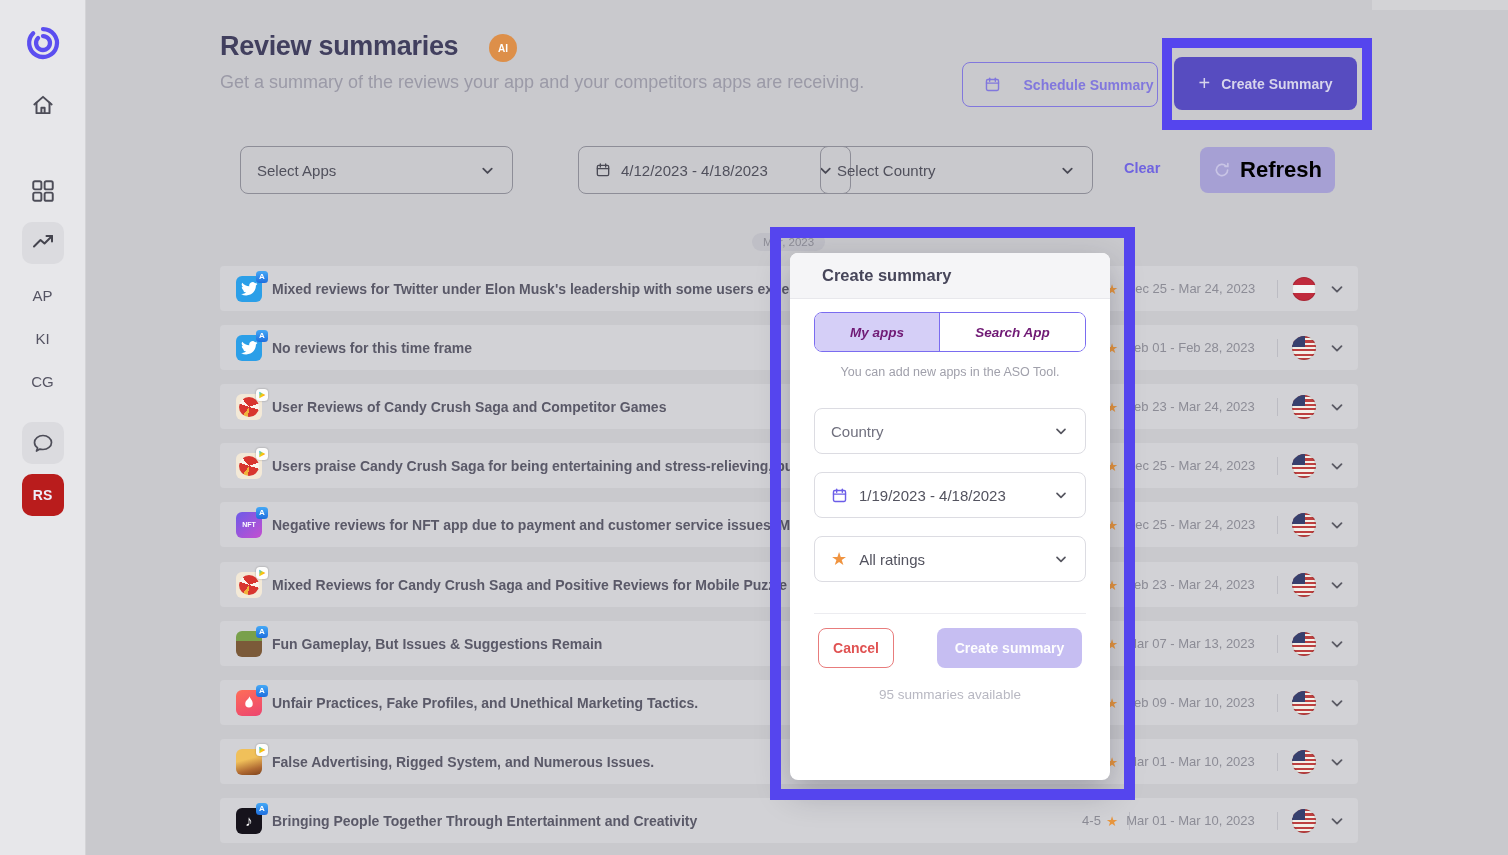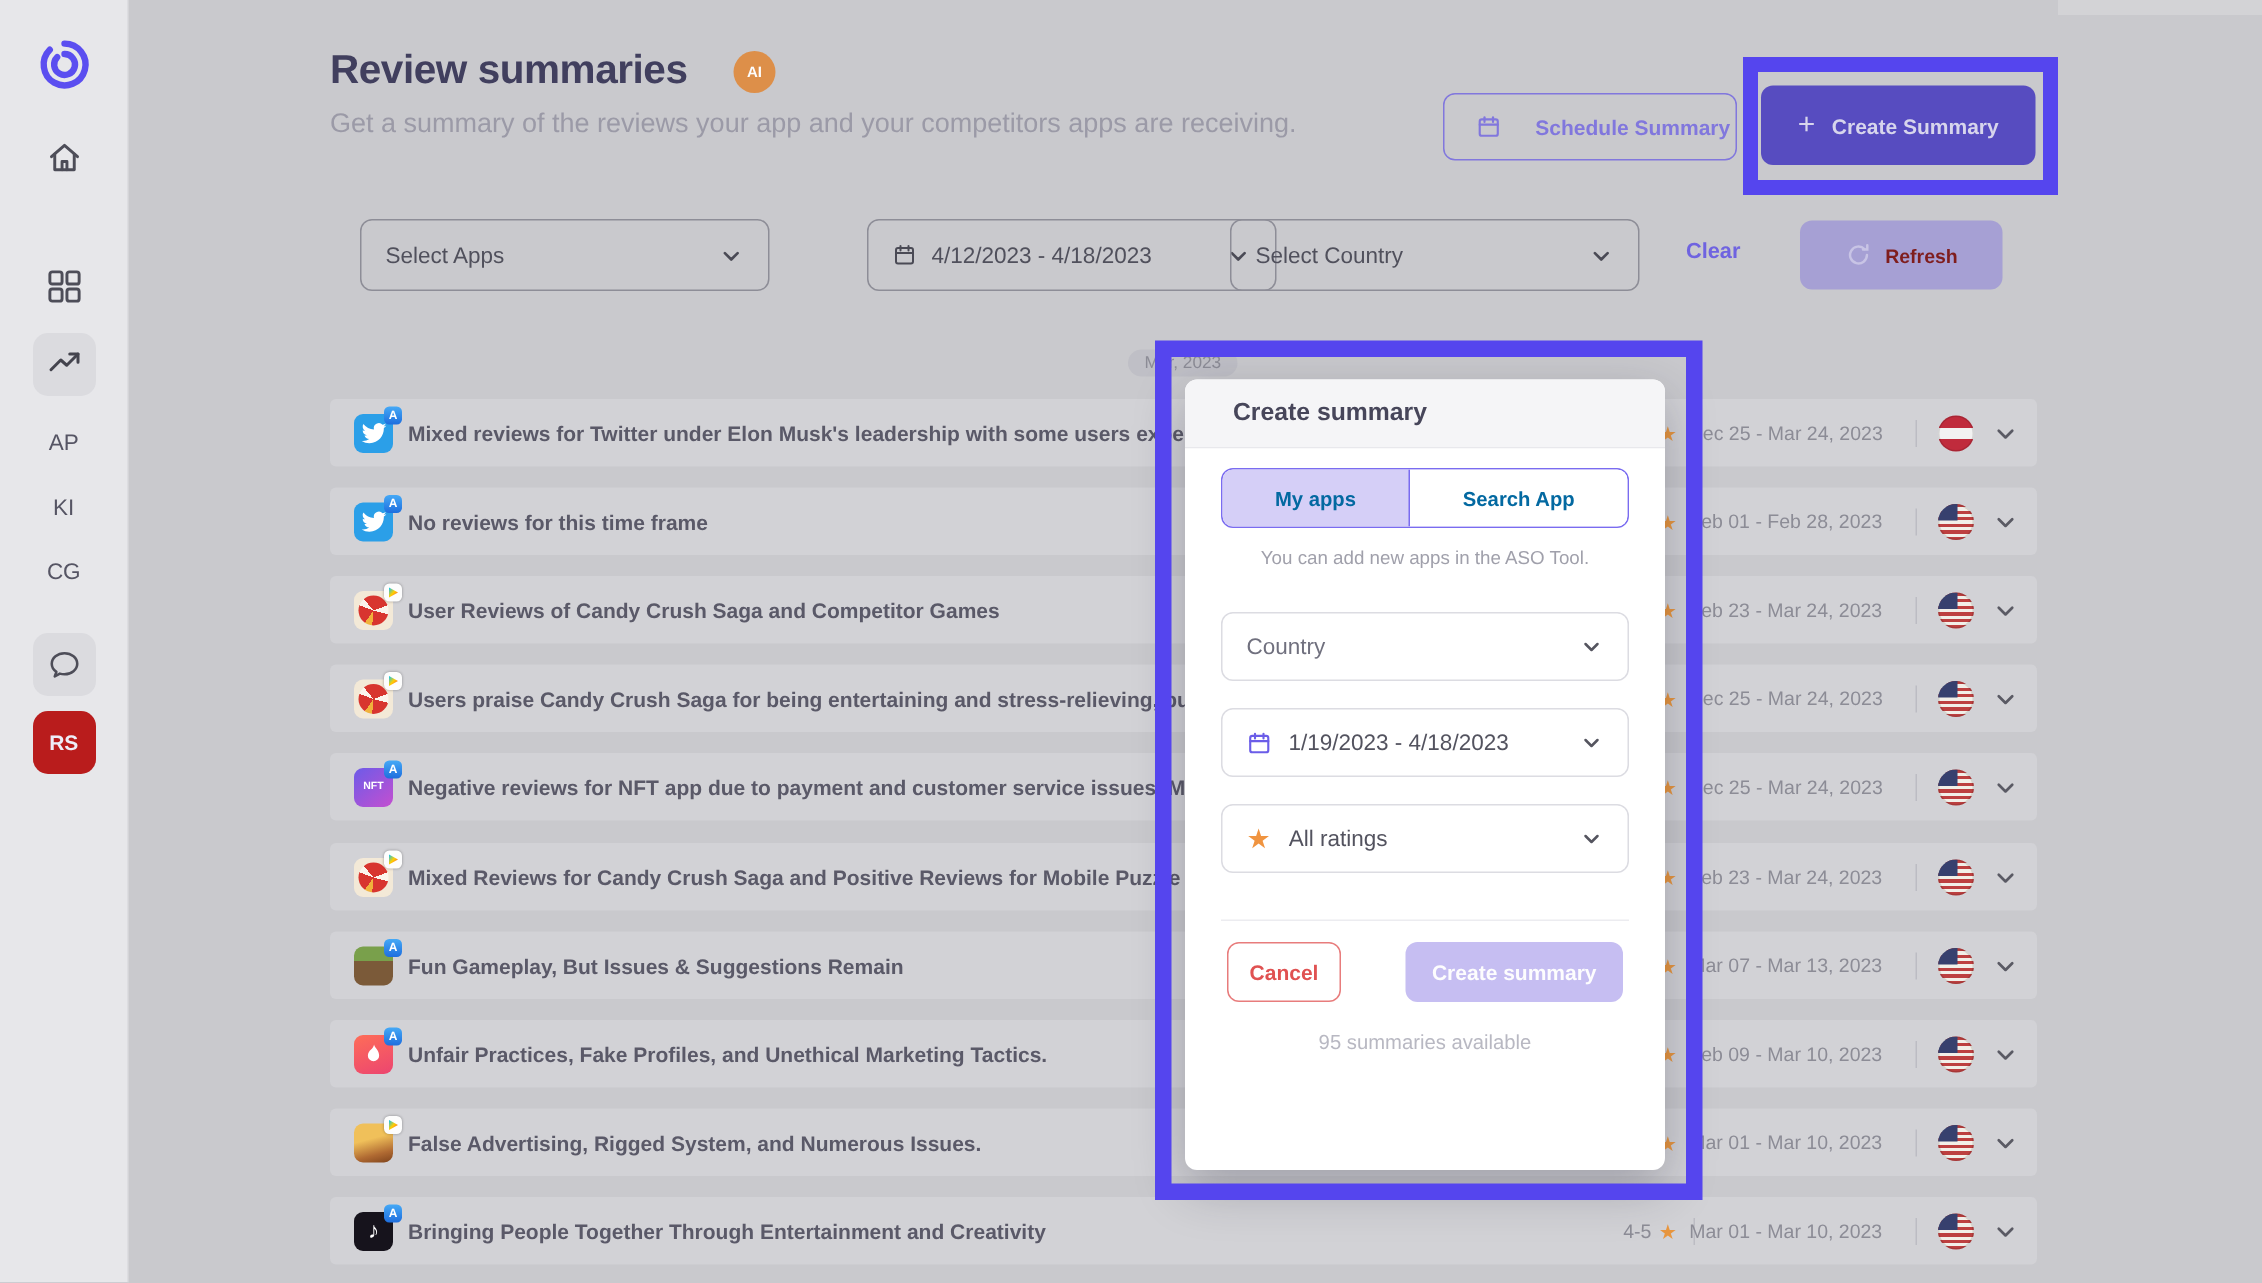--- a/index.html
+++ b/index.html
@@ -45,21 +45,21 @@
   .select { position:absolute; top:146px; height:48px; border:1.5px solid #8d8d97;
             border-radius:8px; display:flex; align-items:center; justify-content:space-between;
             padding:0 16px; color:#50505c; font-size:15px; cursor:pointer; }
   .sel-apps    { left:240px; width:273px; }
   .sel-date    { left:530px; width:273px;margin-left:48px; }
   .sel-country { left:820px; width:273px; }
   .sel-left { display:flex; align-items:center; gap:10px; }
   .clear-link { position:absolute; left:1124px; top:160px; font-size:14.5px; font-weight:bold;
                 color:#6f63e0; cursor:pointer; }
   .refresh-btn { position:absolute; left:1200px; top:147px; width:135px; height:46px;
-                 background:#a6a0d4; color:#7f1d1d; font-size:13px; gap:9px; }
+                 background:#a6a0d4; color:#000000; font-size:22px; gap:9px; }
 
   
   .month-pill { position:absolute; left:752px; top:233px; padding:3px 11px; border-radius:10px;
                 background:#bfbfc6; color:#8c8c96; font-size:11.5px; z-index:2; }
   .row { position:absolute; left:220px; width:1138px; height:45px; background:#d2d2d6;
          border-radius:4px; display:flex; align-items:center; padding-left:16px; z-index:1;
          cursor:pointer; }
   .row-title { margin-left:10px; font-size:14px; font-weight:bold; color:#5a5968;
                white-space:nowrap; }
   .rt-rating { position:absolute; right:240px; display:flex; align-items:center; gap:5px;
@@ -105,21 +105,21 @@
   
   .modal { position:absolute; left:790px; top:253px; width:320px; height:527px; background:#fff;
            border-radius:8px; z-index:30; box-shadow:0 12px 34px rgba(30,30,50,.28); }
   .modal-header { height:46px; background:#f5f5f7; border-bottom:1px solid #e8e8ec;
                   border-radius:8px 8px 0 0; display:flex; align-items:center; padding:0 32px;
                   font-size:16.5px; font-weight:bold; color:#47465a; }
   .modal-body { padding:0 24px; }
   .tabs { margin-top:13px; height:40px; display:flex; border:1.5px solid #7a6cf0;
           border-radius:8px; overflow:hidden; }
   .tab { display:flex; align-items:center; justify-content:center; font-size:13.5px;
-         font-weight:bold; color:#0369a1; cursor:pointer; background:#fff; }
+         font-weight:bold; color:#701a75; cursor:pointer; background:#fff;font-style:italic; }
   .tab-myapps { width:125px; background:#d5cff7; border-right:1.5px solid #7a6cf0; }
   .tab-search { flex:1; }
   .m-select { height:46px; border:1.3px solid #dcdce2; border-radius:8px; display:flex;
               align-items:center; justify-content:space-between; padding:0 16px;
               font-size:15px; color:#70707e; cursor:pointer; background:#fff; }
   .m-app { margin-top:16px; }
   .m-help { margin-top:13px; text-align:center; font-size:12.5px; color:#a0a0ab; height:16px; }
   .m-country { margin-top:27px; }
   .m-date { margin-top:18px; color:#53535f; }
   .m-ratings { margin-top:18px; color:#53535f; }

